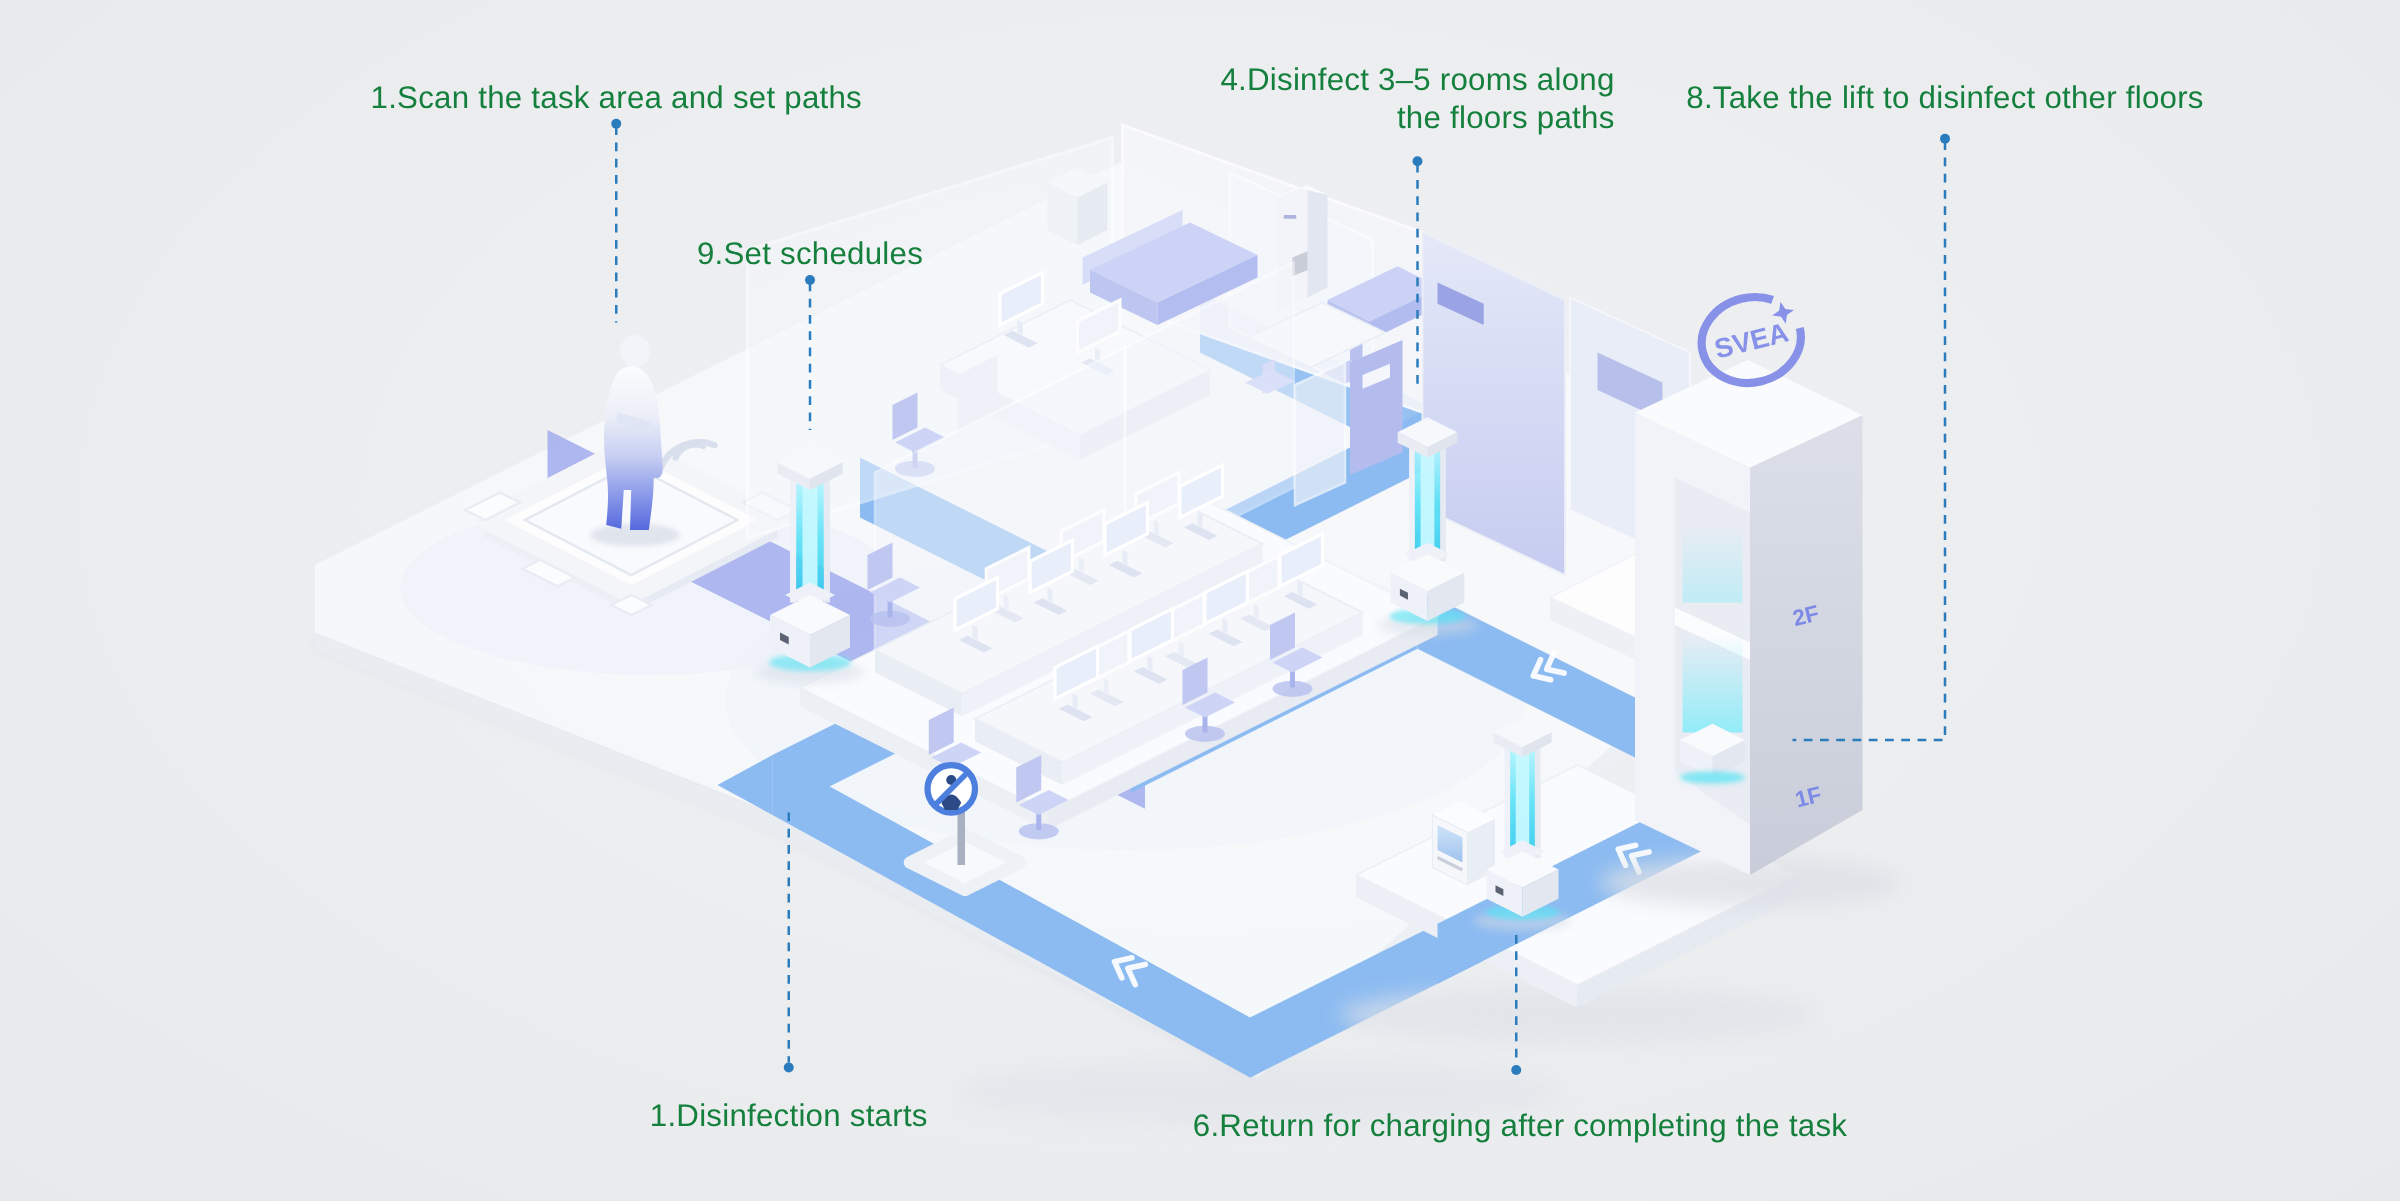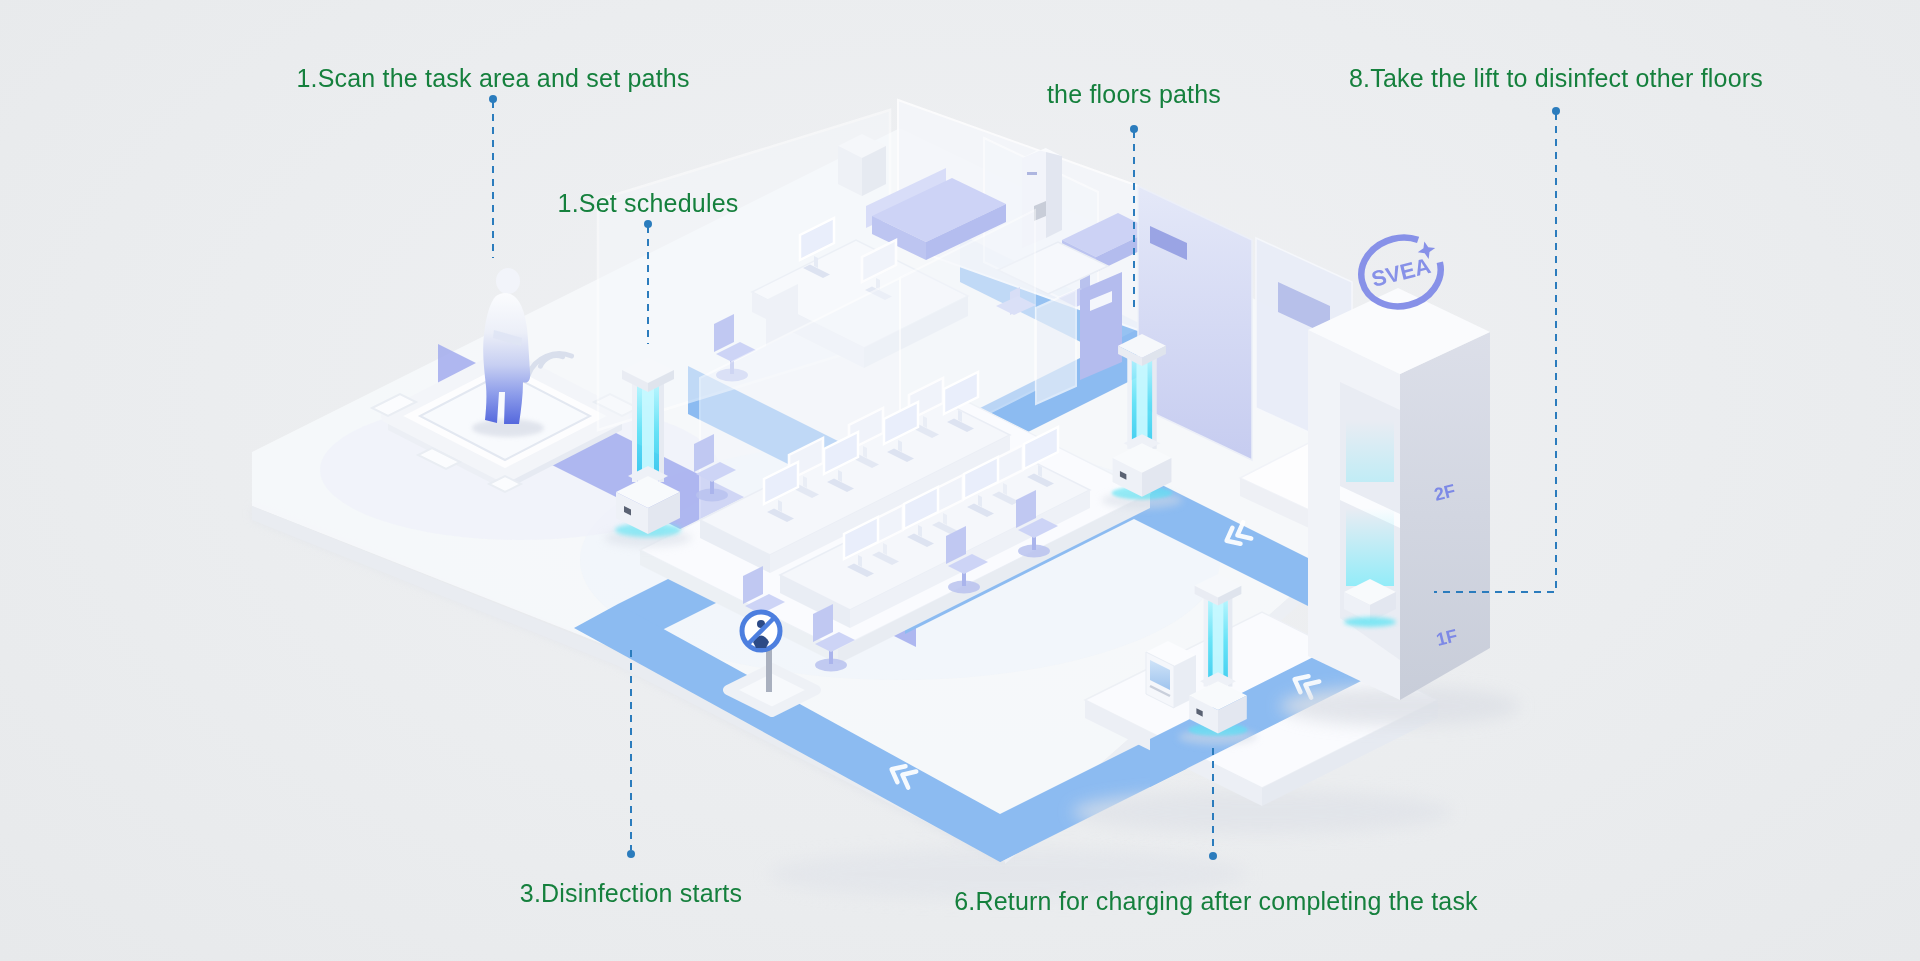--- a/index.html
+++ b/index.html
@@ -342,20 +342,20 @@
     <path class="dash" d="M1134,131 V313"></path>
     <circle class="dot" cx="1134" cy="129" r="4"></circle>
     <path class="dash" d="M1556,113 V592 H1434"></path>
     <circle class="dot" cx="1556" cy="111" r="4"></circle>
     <path class="dash" d="M1213,748 V852"></path>
     <circle class="dot" cx="1213" cy="856" r="4"></circle>
   </g>
 </svg>
 
 <div class="step-label" style="left:493px;top:63px">1.Scan the task area and set paths</div>
-<div class="step-label" style="left:648px;top:188px">1.Set schedules</div>
-<div class="step-label" style="left:631px;top:878px">3.Disinfection starts</div>
+<div class="step-label" style="left:648px;top:188px">9.Set schedules</div>
+<div class="step-label" style="left:631px;top:878px">1.Disinfection starts</div>
 <div class="step-label" style="left:1134px;top:49px">
-  <br>
+  <span>4.Disinfect 3–5 rooms along</span><br>
   <span>the floors paths</span>
 </div>
 <div class="step-label" style="left:1556px;top:63px">8.Take the lift to disinfect other floors</div>
 <div class="step-label" style="left:1216px;top:886px">6.Return for charging after completing the task</div>
 
 </body></html>

